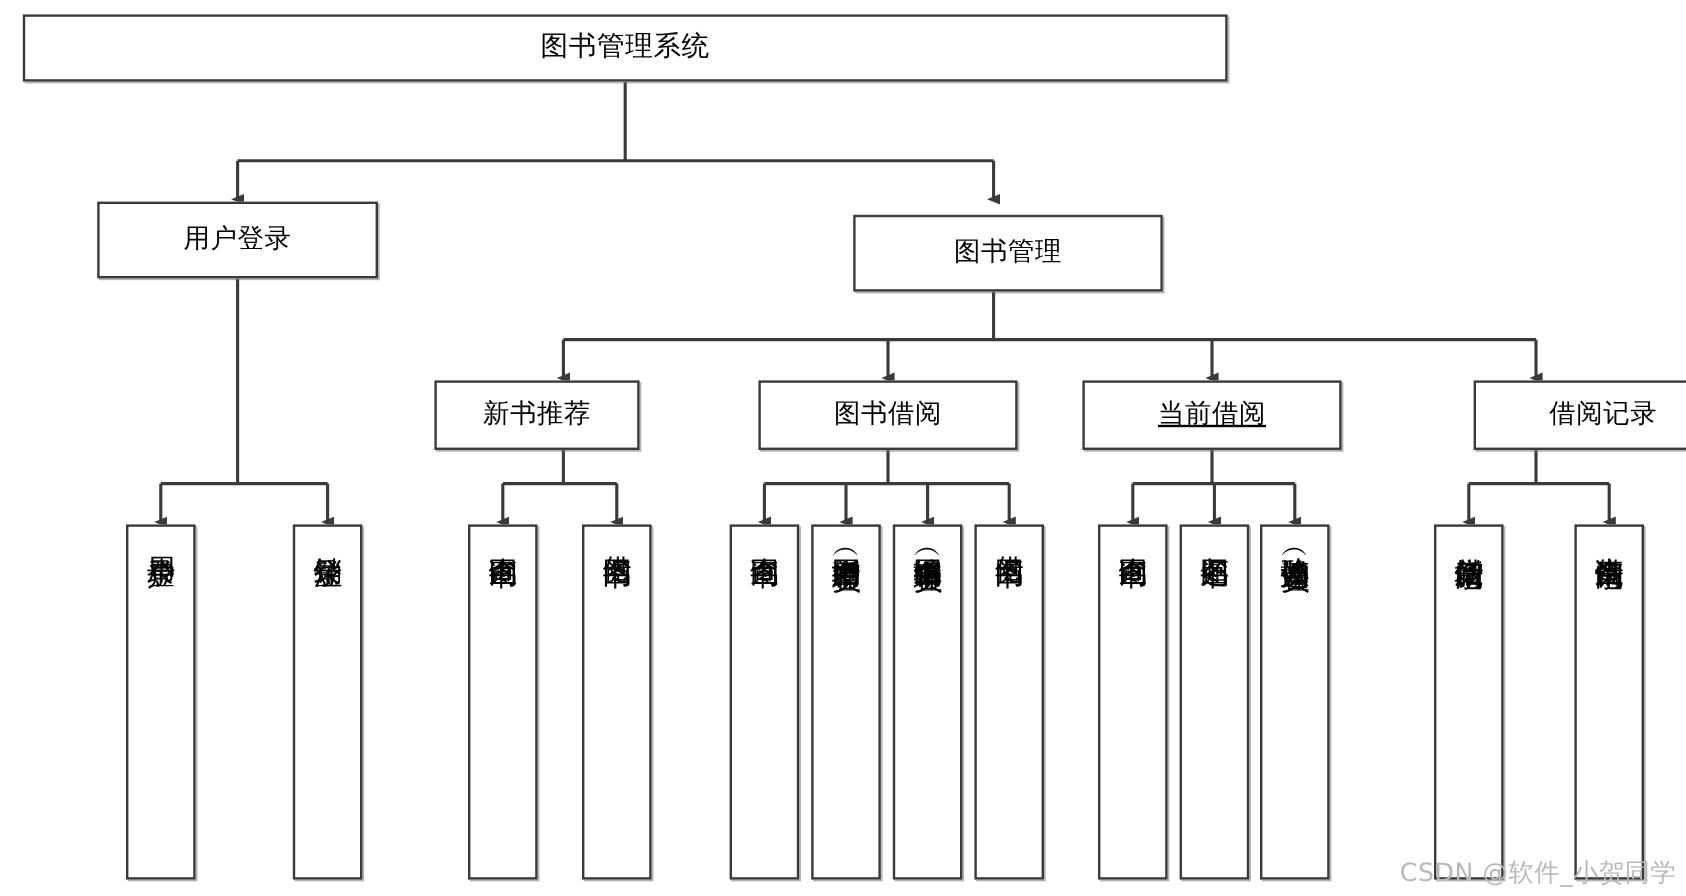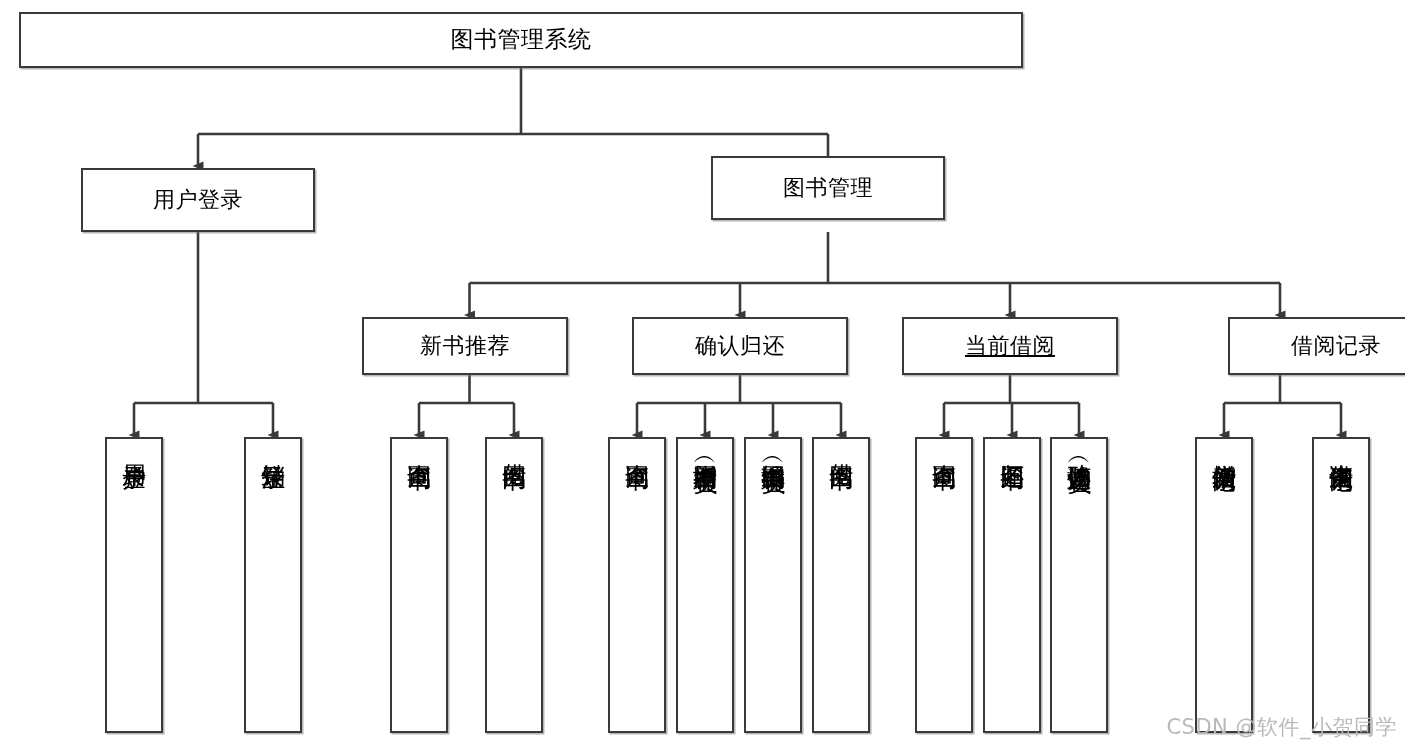--- a/index.html
+++ b/index.html
@@ -122,28 +122,28 @@
       </g>
   </svg>
 
   <div id="nodes-layer">
       <div class="node horiz root" style="left: 19px; top: 12px; width: 1004px; height: 56px;">
         <span class="node-label">图书管理系统</span>
       </div>
       <div class="node horiz" style="left: 81px; top: 168px; width: 234px; height: 64px;">
         <span class="node-label">用户登录</span>
       </div>
-      <div class="node horiz" style="left: 711px; top: 156px; width: 234px; height: 64px;">
+      <div class="node horiz" style="left: 711px; top: 179px; width: 258px; height: 64px;">
         <span class="node-label">图书管理</span>
       </div>
-      <div class="node horiz" style="left: 362px; top: 317px; width: 206px; height: 58px;">
+      <div class="node horiz" style="left: 362px; top: 317px; width: 171px; height: 58px;">
         <span class="node-label">新书推荐</span>
       </div>
       <div class="node horiz" style="left: 632px; top: 317px; width: 216px; height: 58px;">
-        <span class="node-label">确认归还</span>
+        <span class="node-label">图书借阅</span>
       </div>
       <div class="node horiz" style="left: 902px; top: 317px; width: 216px; height: 58px; text-decoration: underline;">
         <span class="node-label">当前借阅</span>
       </div>
       <div class="node horiz" style="left: 1228px; top: 317px; width: 216px; height: 58px;">
         <span class="node-label">借阅记录</span>
       </div>
       <div class="node vert" style="left: 105px; top: 437px; width: 58px; height: 296px;">
         <span class="node-label">用户登录</span>
       </div>

